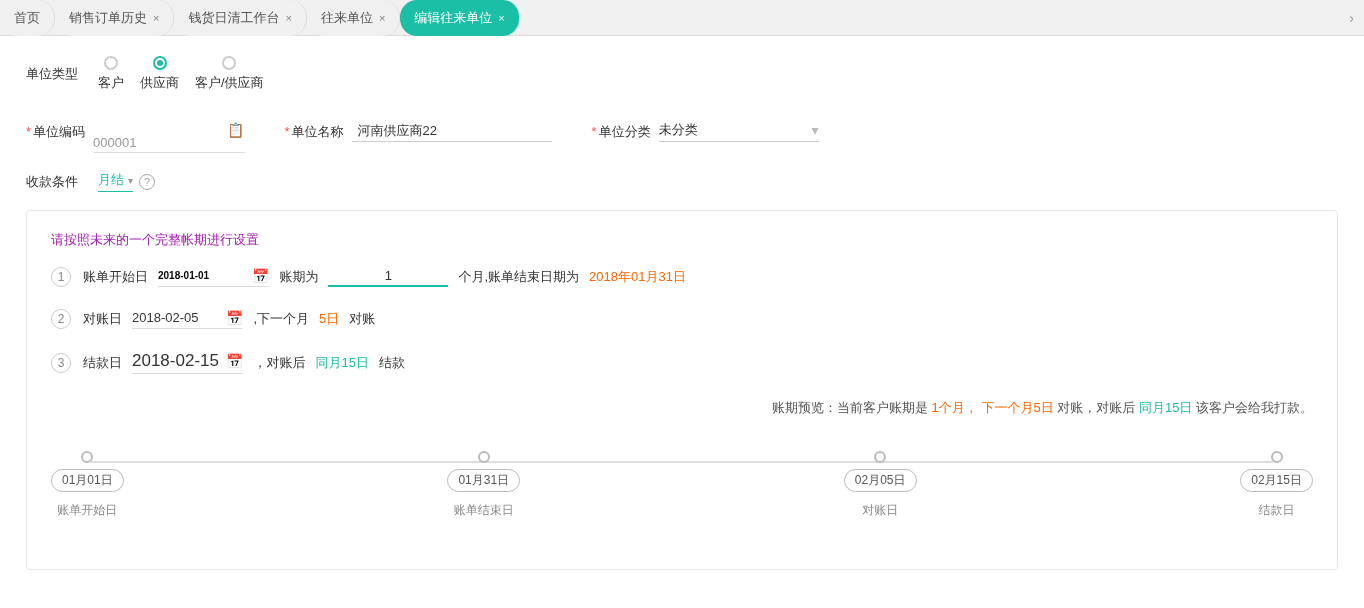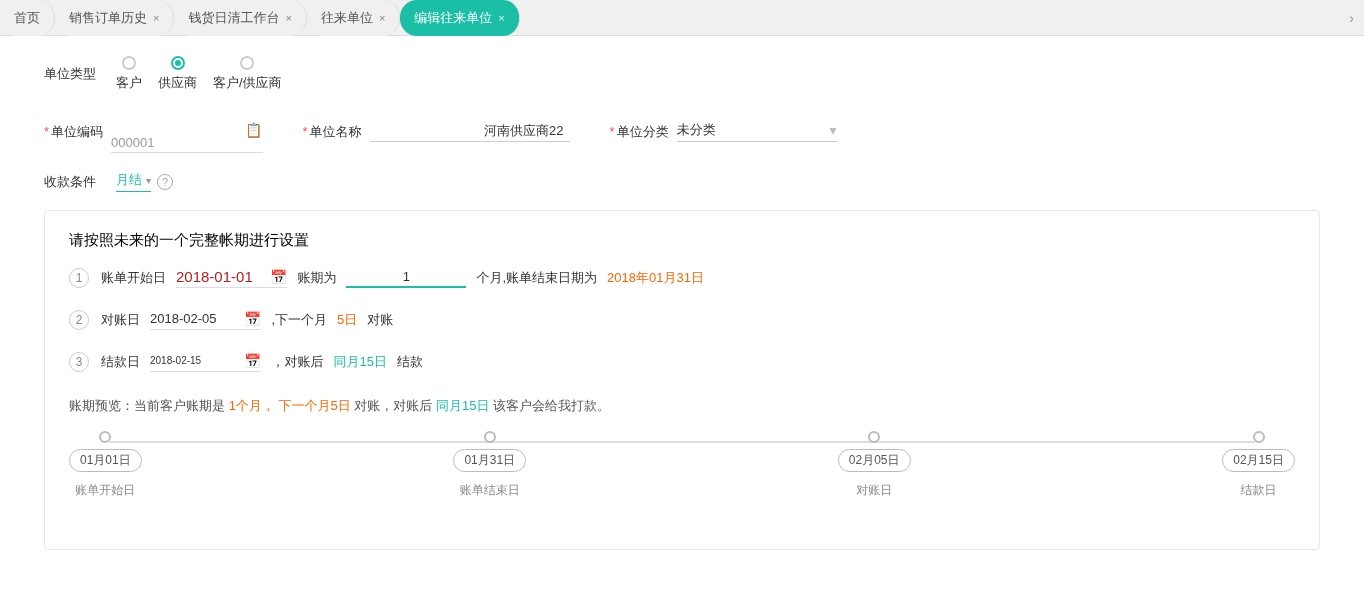--- a/index.html
+++ b/index.html
@@ -43,21 +43,21 @@
       margin-left: auto;
       padding: 0 10px;
       font-size: 14px;
       color: #999;
       cursor: pointer;
     }
 
     
     .page-content {
       background: #fff;
-      padding: 20px 44px;
+      padding: 20px 26px;
       min-height: calc(100vh - 36px);
     }
 
     
     .form-row {
       display: flex;
       align-items: center;
       margin-bottom: 18px;
       gap: 20px;
     }
@@ -134,21 +134,21 @@
     }
 
     
     .section-box {
       border: 1px solid #e8e8e8;
       border-radius: 4px;
       padding: 20px 24px;
       margin-top: 10px;
     }
     .section-title {
-      font-size: 15px; color: #000000; margin-bottom: 18px;
+      font-size: 13px; color: #a21caf; margin-bottom: 18px;
     }
 
     
     .numbered-row {
       display: flex;
       align-items: center;
       margin-bottom: 22px;
       gap: 12px;
     }
     .row-num {
@@ -158,22 +158,23 @@
       font-size: 12px; color: #888; flex-shrink: 0;
     }
     .row-content {
       display: flex; align-items: center; gap: 10px; flex-wrap: wrap;
     }
     .highlight-orange { color: #ff6600; font-weight: 500; }
     .highlight-teal { color: #1ABFA5; font-weight: 500; }
 
     
     .preview-text {
-      font-size: 13px; color: #555; margin-top: 10px; margin-bottom: 4px;
+      font-size: 13px; color: #555; margin-top: 10px; margin-bottom: 22px;
       line-height: 1.8;
+      text-align: right;
     }
 
     
     .timeline-container {
       display: flex;
       align-items: center;
       position: relative;
       padding: 10px 0 30px 0;
     }
     .timeline-line {
@@ -268,21 +269,21 @@
       </span>
       <div class="input-with-icon">
         <input type="text" style="width: 130px; color: rgb(153, 153, 153); margin-top: 25px;" value="000001">
         <span class="cal-icon">📋</span>
       </div>
     </div>
     <div class="field-group">
       <span class="form-label">
         <span class="required-star">*</span><span>单位名称</span>
       </span>
-      <input type="text" class="form-input" style="width: 200px; border-bottom-color: rgb(204, 204, 204); text-align: right;" value="河南供应商22">
+      <input type="text" class="form-input" style="width: 200px; border-bottom-color: rgb(204, 204, 204);" value="河南供应商22">
 
     </div>
     <div class="field-group">
       <span class="form-label">
         <span class="required-star">*</span><span>单位分类</span>
       </span>
       <div style="display:flex;align-items:center;gap:6px;min-width:160px;border-bottom:1px solid #ccc;padding-bottom:2px;">
         <span style="font-size:13px;color:#333;flex:1;">未分类</span>
         <span style="color:#bbb;font-size:14px;">▾</span>
       </div>
@@ -301,21 +302,21 @@
   </div>
 
   <div class="section-box">
     <div class="section-title">请按照未来的一个完整帐期进行设置</div>
 
     <div class="numbered-row">
       <div class="row-num">1</div>
       <div class="row-content">
         <span class="form-label">账单开始日</span>
         <div class="input-with-icon">
-          <input type="text" style="border: none; outline: none; font-size: 15px; color: #b91c1c; width: 90px;" value="2018-01-01">
+          <input type="text" style="border: none; outline: none; font-size: 10px; color: #000000; width: 90px; font-weight: bold;" value="2018-01-01">
           <span class="cal-icon">📅</span>
         </div>
         <span>账期为</span>
         <div style="border-bottom:2px solid #1ABFA5;padding-bottom:2px;">
           <input type="text" style="border: none; outline: none; font-size: 13px; color: rgb(51, 51, 51); width: 120px; text-align: center;" value="1">
         </div>
         <span>个月,账单结束日期为</span>
         <span class="highlight-orange">2018年01月31日</span>
       </div>
     </div>
@@ -332,21 +333,21 @@
           <span class="highlight-orange">5日</span>
           <span> 对账</span>
       </div>
     </div>
 
     <div class="numbered-row">
       <div class="row-num">3</div>
       <div class="row-content">
         <span class="form-label">结款日</span>
         <div class="input-with-icon">
-          <input type="text" style="border: none; outline: none; font-size: 10px; color: rgb(51, 51, 51); width: 90px;" value="2018-02-15">
+          <input type="text" style="border: none; outline: none; font-size: 17px; color: rgb(51, 51, 51); width: 90px;" value="2018-02-15">
           <span class="cal-icon">📅</span>
         </div>
         <span>，对账后 </span>
           <span class="highlight-teal">同月15日</span>
           <span> 结款</span>
       </div>
     </div>
 
     <div class="preview-text">
       <span>账期预览：当前客户账期是</span>

